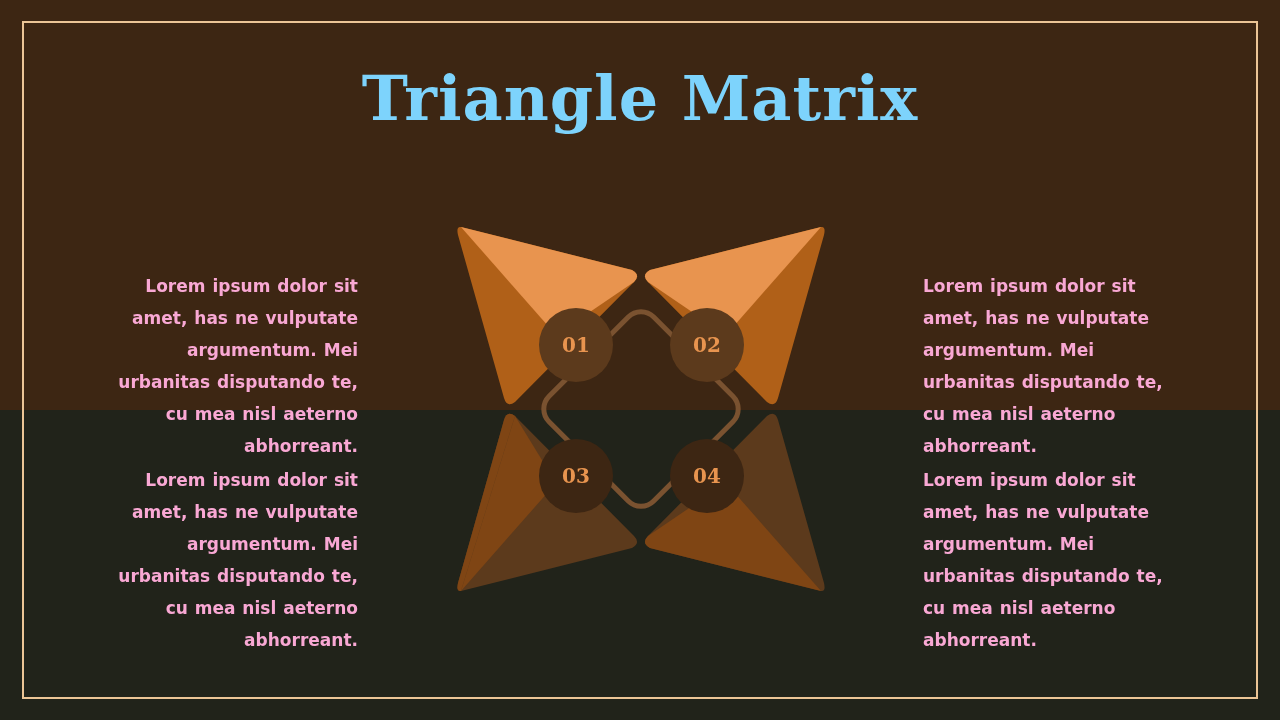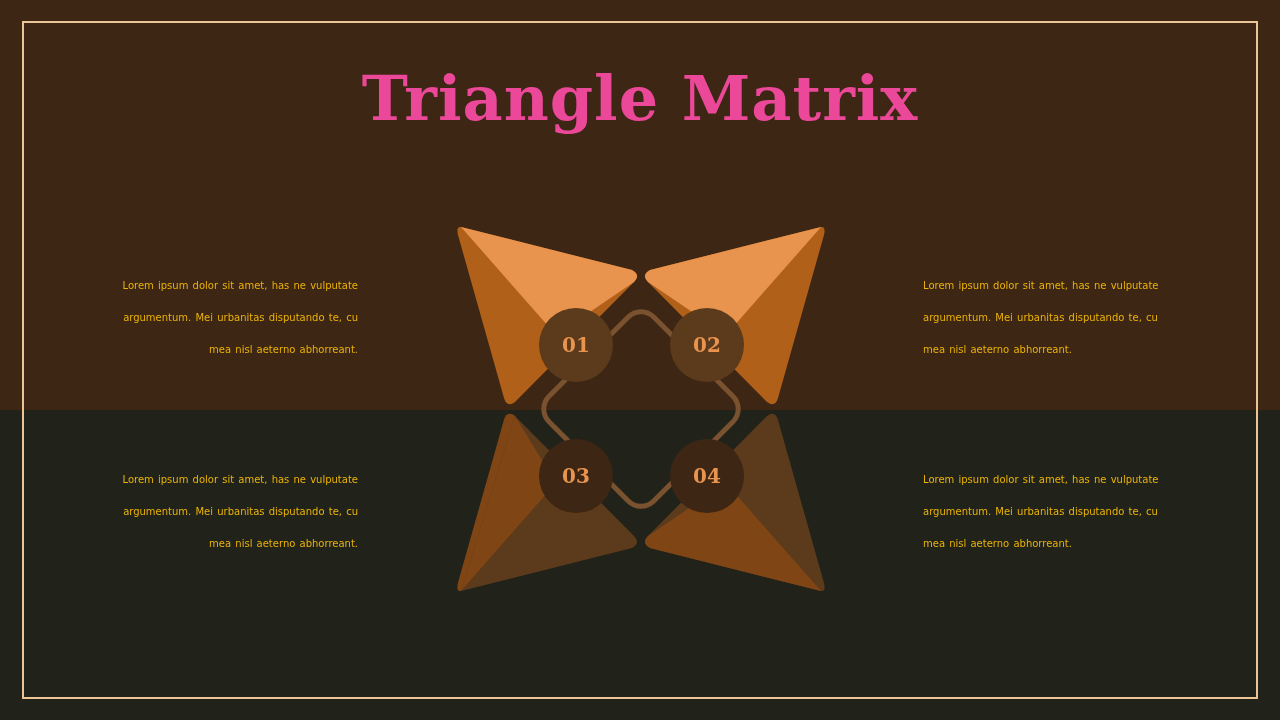--- a/index.html
+++ b/index.html
@@ -1,21 +1,21 @@
 <!DOCTYPE html>
 <html><head>
 <meta charset="utf-8">
 <style>
   html, body { margin:0; padding:0; }
   body { width:1280px; height:720px; position:relative; overflow:hidden; background:#21231a; font-family:"DejaVu Sans", sans-serif; }
   .bg-top { position:absolute; left:0; top:0; width:1280px; height:410px; background:#3d2613; }
   .bg-bottom { position:absolute; left:0; top:410px; width:1280px; height:310px; background:#21231a; }
   .frame { position:absolute; left:22px; top:21px; width:1232px; height:674px; border:2px solid #ecc596; box-sizing:content-box; }
-  .title { position:absolute; left:0; top:62px; width:1280px; text-align:center; font-family:"DejaVu Serif", serif; font-weight:bold; font-size:62px; letter-spacing:1px; color:#ec4899; }
-  .text { position:absolute; width:260px; font-size:10px; line-height:32px; color:#eab308; word-spacing:1px; }
+  .title { position:absolute; left:0; top:62px; width:1280px; text-align:center; font-family:"DejaVu Serif", serif; font-weight:bold; font-size:62px; letter-spacing:1px; color:#7dd3fc; }
+  .text { position:absolute; width:260px; font-size:17px; line-height:32px; color:#f9a8d4; word-spacing:1px;font-weight:bold; }
   .text.left { text-align:right; }
   .text.right { text-align:left; }
   svg.graphic { position:absolute; left:0; top:0; }
   .num { font-family:"DejaVu Serif", serif; font-weight:bold; font-size:20px; fill:#e8944f; }
 </style>
 </head>
 <body>
 
 <div class="bg-top"></div>
 <div class="bg-bottom"></div>

